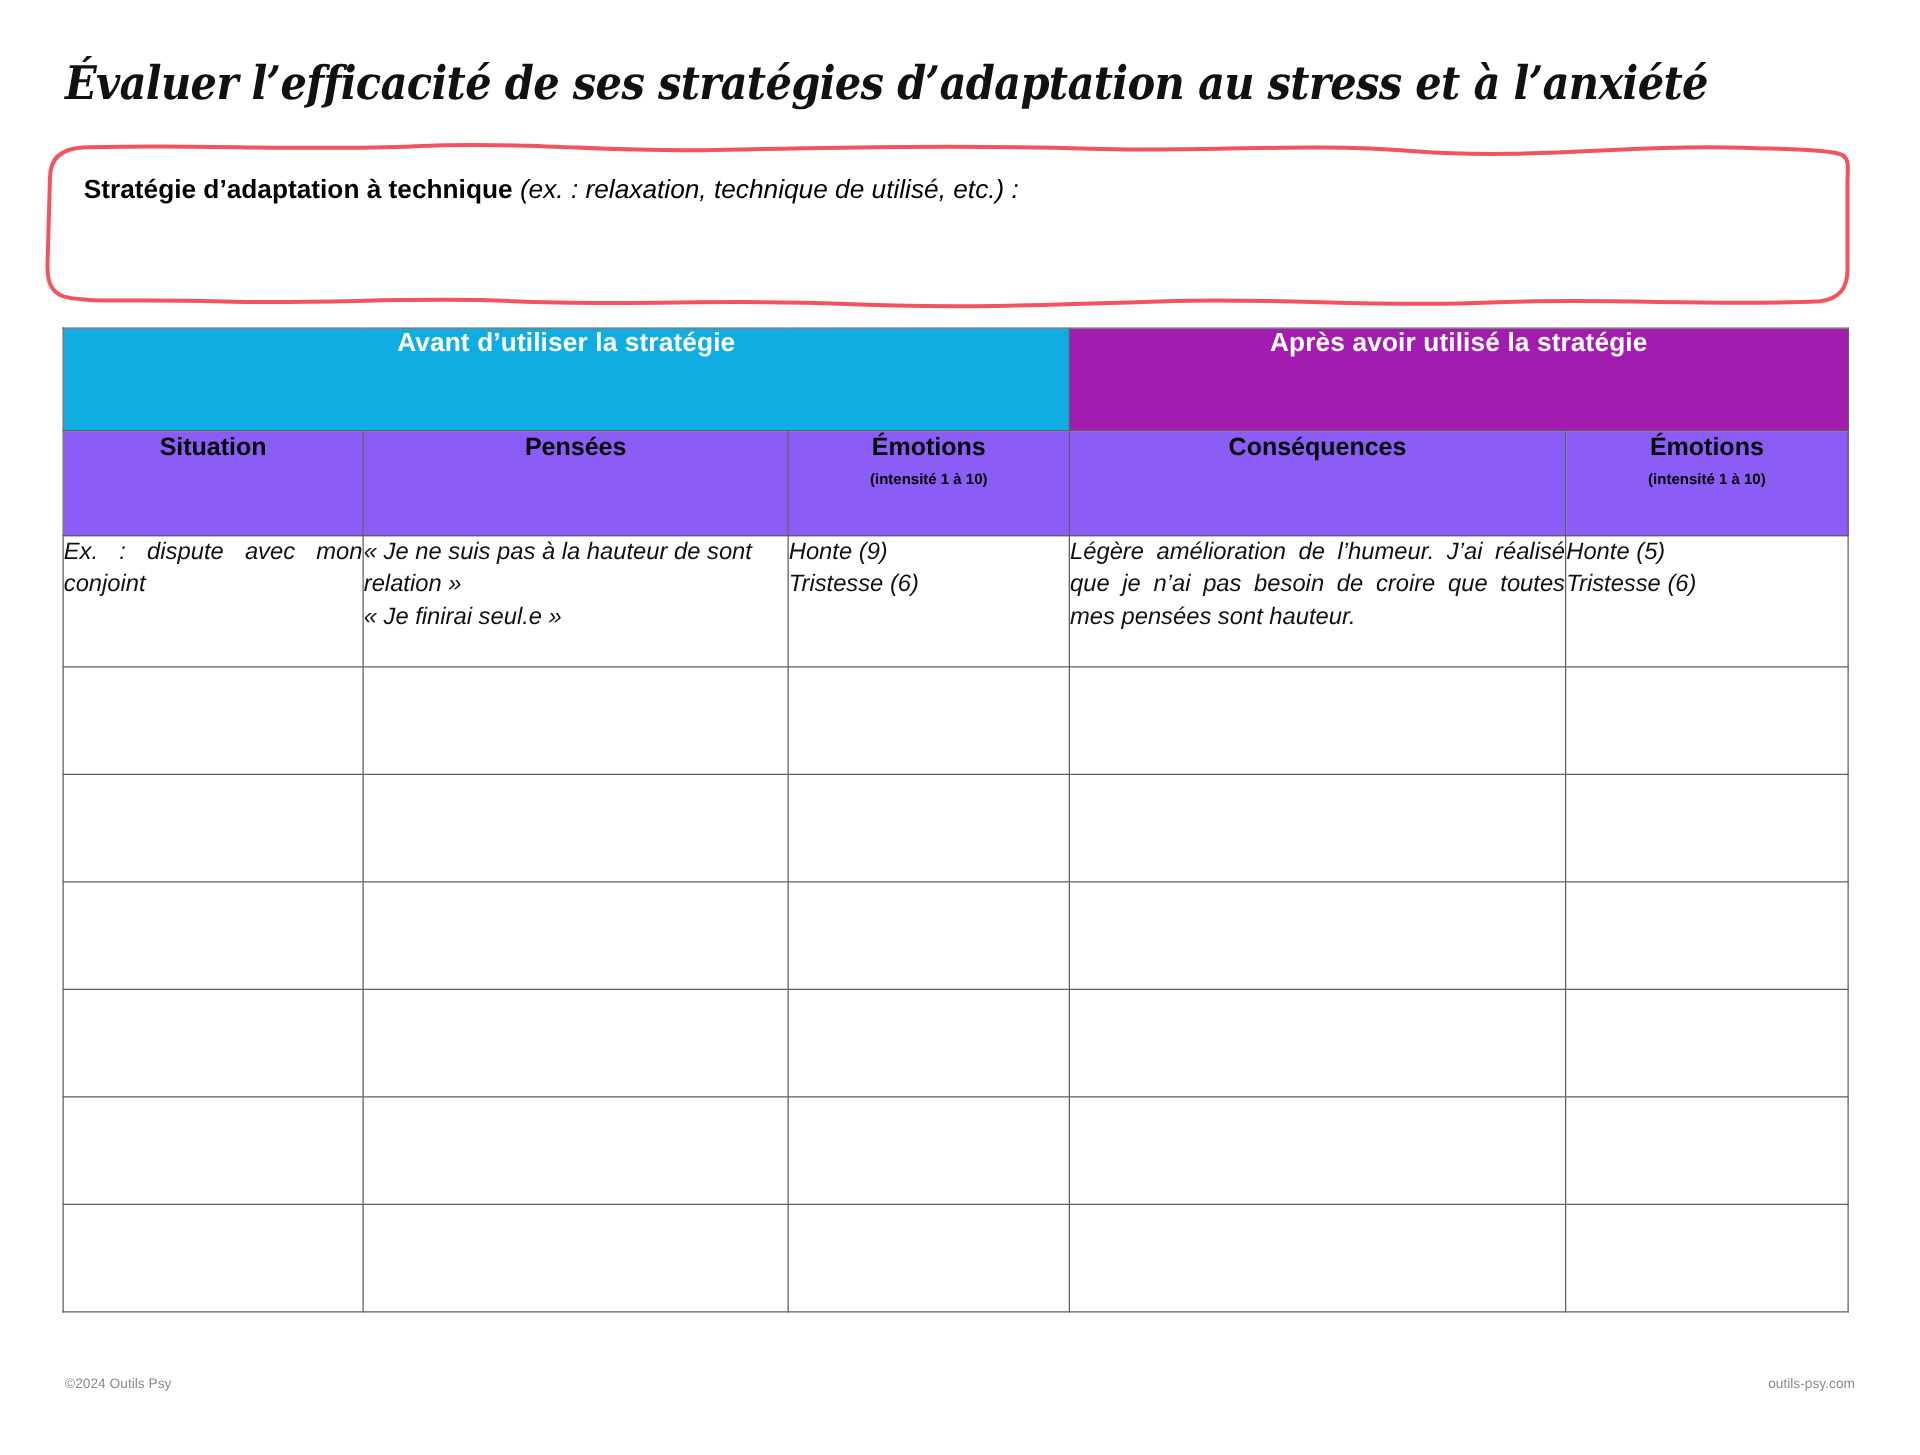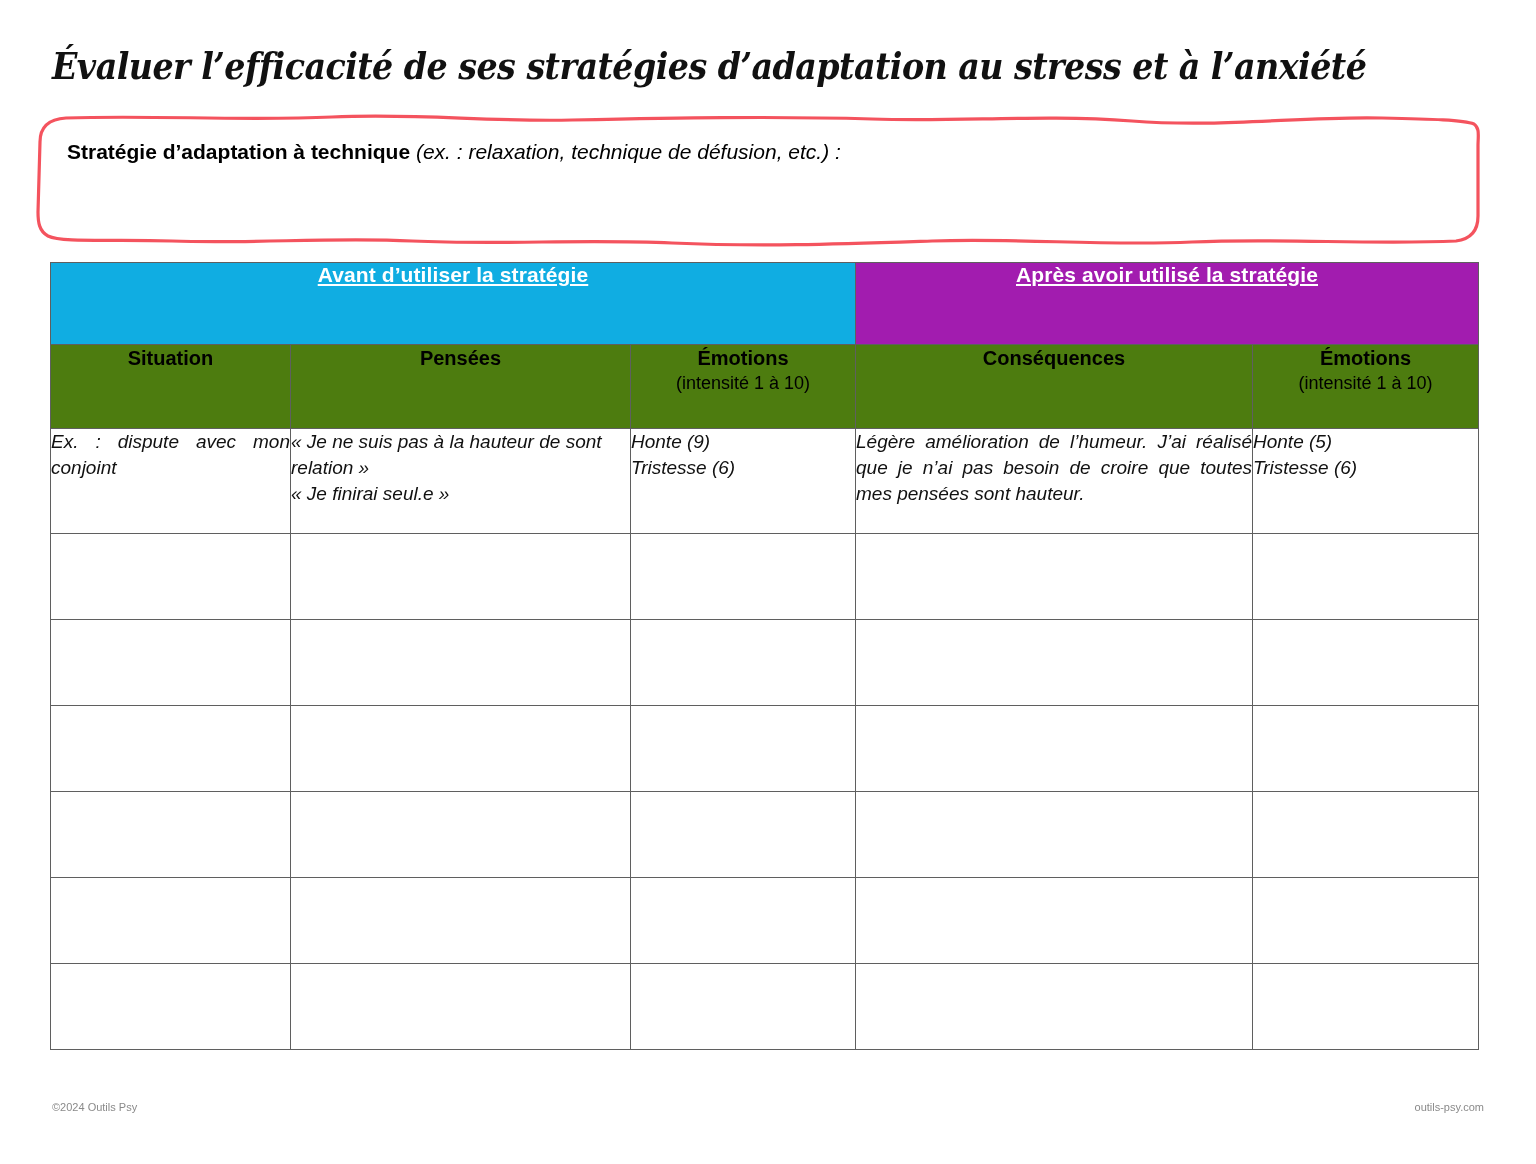--- a/index.html
+++ b/index.html
@@ -101,44 +101,43 @@
 
   
   .band-cell {
     height: 82px;
     text-align: center;
     vertical-align: middle;
     color: #ffffff;
     font-size: 21px;
     font-weight: 700;
     letter-spacing: 0.1px;
-    text-decoration: underline;
   }
   .band-before { background: #10ADE2; }
   .band-after  { background: #a21caf; }
 
   
   .col-head {
     height: 84px;
     text-align: center;
     vertical-align: middle;
-    background: #4d7c0f;
+    background: #8b5cf6;
     color: #000000;
     padding: 4px 6px;
   }
   .col-head .head-main {
     display: block;
     font-size: 20px;
     font-weight: 700;
     line-height: 26px;
   }
   .col-head .head-sub {
     display: block;
-    font-size: 18px;
-    font-weight: 400;
+    font-size: 12px;
+    font-weight: 700;
     line-height: 24px;
   }
 
   
   .data-cell {
     padding: 8px 9px 6px 9px;
     font-size: 19px;
     line-height: 26px;
     font-style: italic;
     color: #111111;
@@ -190,21 +189,21 @@
                C 1070 134, 990 126, 900 129
                C 810 132, 730 135, 640 131
                C 550 127, 470 133, 380 129
                C 300 125, 220 132, 140 129
                C 80 127, 30 131, 16 124
                C 7 119, 6 110, 6 100
                Z" fill="none" stroke="#F4535E" stroke-width="3.2" stroke-linecap="round" stroke-linejoin="round"></path>
     </svg>
     <div class="strategy-label">
       <span class="lbl-strong">Stratégie d’adaptation à technique</span>
-      <span class="lbl-hint">(ex. : relaxation, technique de défusion, etc.) :</span>
+      <span class="lbl-hint">(ex. : relaxation, technique de utilisé, etc.) :</span>
     </div>
     <div class="strategy-writing-area"></div>
   </div>
 
   <table class="worksheet-table">
     <colgroup>
       <col style="width:240px">
       <col style="width:340px">
       <col style="width:225px">
       <col style="width:397px">

